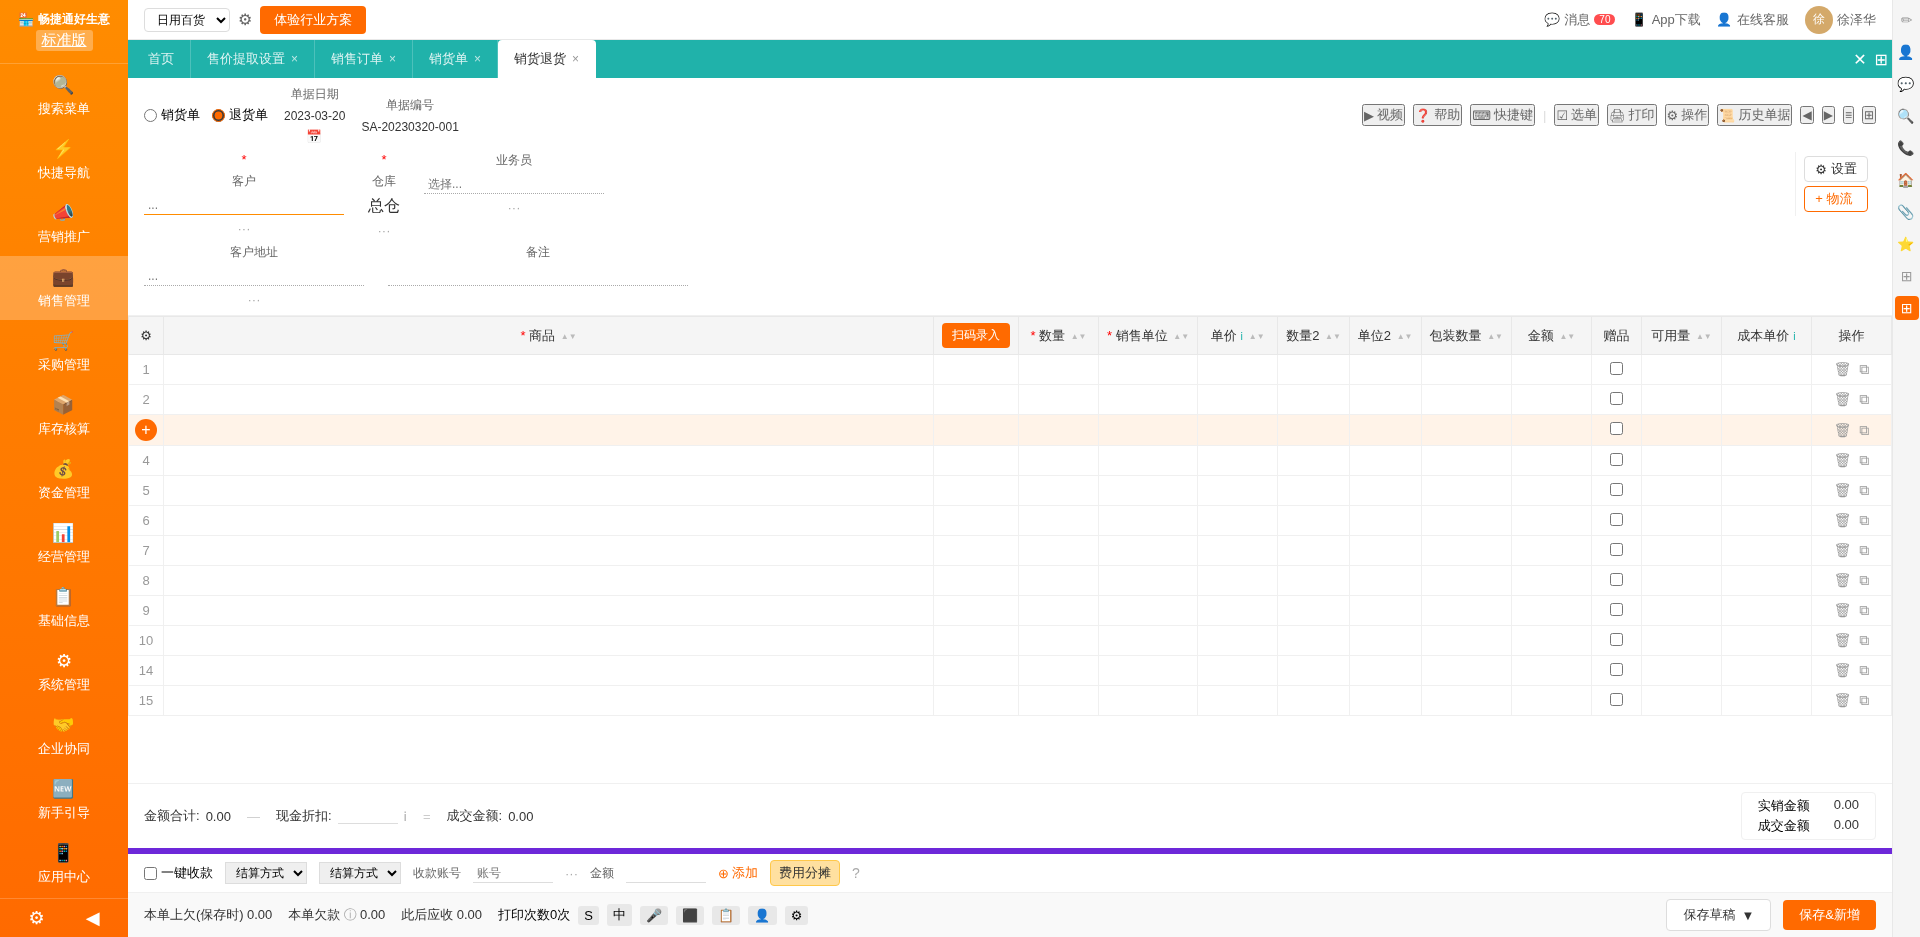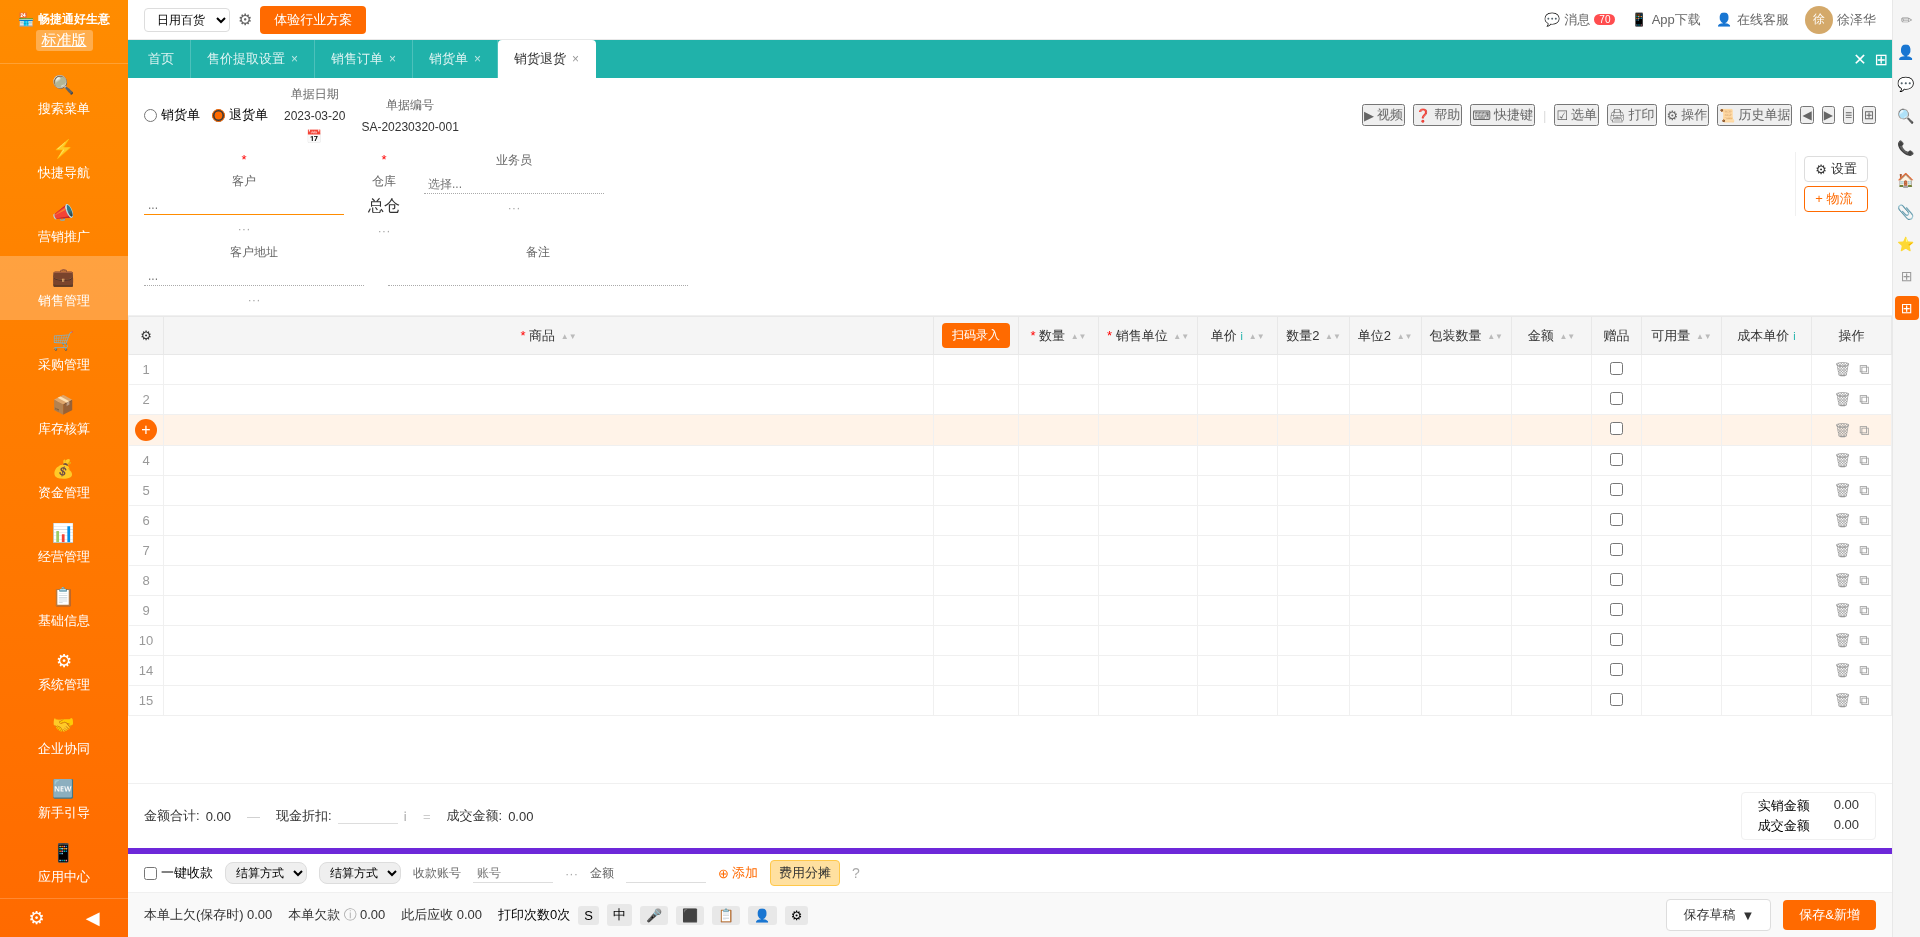--- a/index.html
+++ b/index.html
@@ -73,21 +73,21 @@
 
     
     .summary-bar { padding: 8px 16px; border-top: 1px solid #f0f0f0; display: flex; align-items: center; gap: 16px; flex-shrink: 0; background: white; }
     .summary-item { display: flex; align-items: center; gap: 6px; font-size: 12px; color: #333; }
     .summary-sep { color: #ccc; }
     .summary-val { color: #333; font-weight: 500; }
 
     
     .payment-bar { padding: 6px 16px; border-top: 6px solid #6d28d9; display: flex; align-items: center; gap: 12px; flex-shrink: 0; background: white; }
     .payment-checkbox { accent-color: #ff6a00; }
-    .payment-select { border: 1px solid #ddd; border-radius: 8px; padding: 2px 6px; font-size: 12px; }
+    .payment-select { border: 1px solid #ddd; border-radius: 0; padding: 2px 6px; font-size: 12px; }
     .payment-input { border: none; border-bottom: 1px solid #ddd; padding: 2px 4px; font-size: 12px; width: 80px; outline: none; }
     .add-fee-btn { background: none; border: none; color: #ff6a00; cursor: pointer; display: flex; align-items: center; gap: 3px; font-size: 12px; }
     .fee-split-btn { background: #ffe0a0; color: #333; border: 1px solid #ffc84a; border-radius: 4px; padding: 3px 8px; font-size: 12px; cursor: pointer; }
 
     
     .bottom-bar { padding: 6px 16px; border-top: 1px solid #f0f0f0; display: flex; align-items: center; gap: 16px; flex-shrink: 0; background: #f9f9f9; }
     .bottom-info { font-size: 12px; color: #666; }
     .bottom-info span { color: #333; }
     .bottom-actions { margin-left: auto; display: flex; align-items: center; gap: 12px; }
     .save-draft-btn { background: white; border: 1px solid #ddd; border-radius: 4px; padding: 6px 16px; font-size: 13px; cursor: pointer; color: #333; display: flex; align-items: center; gap: 6px; }

